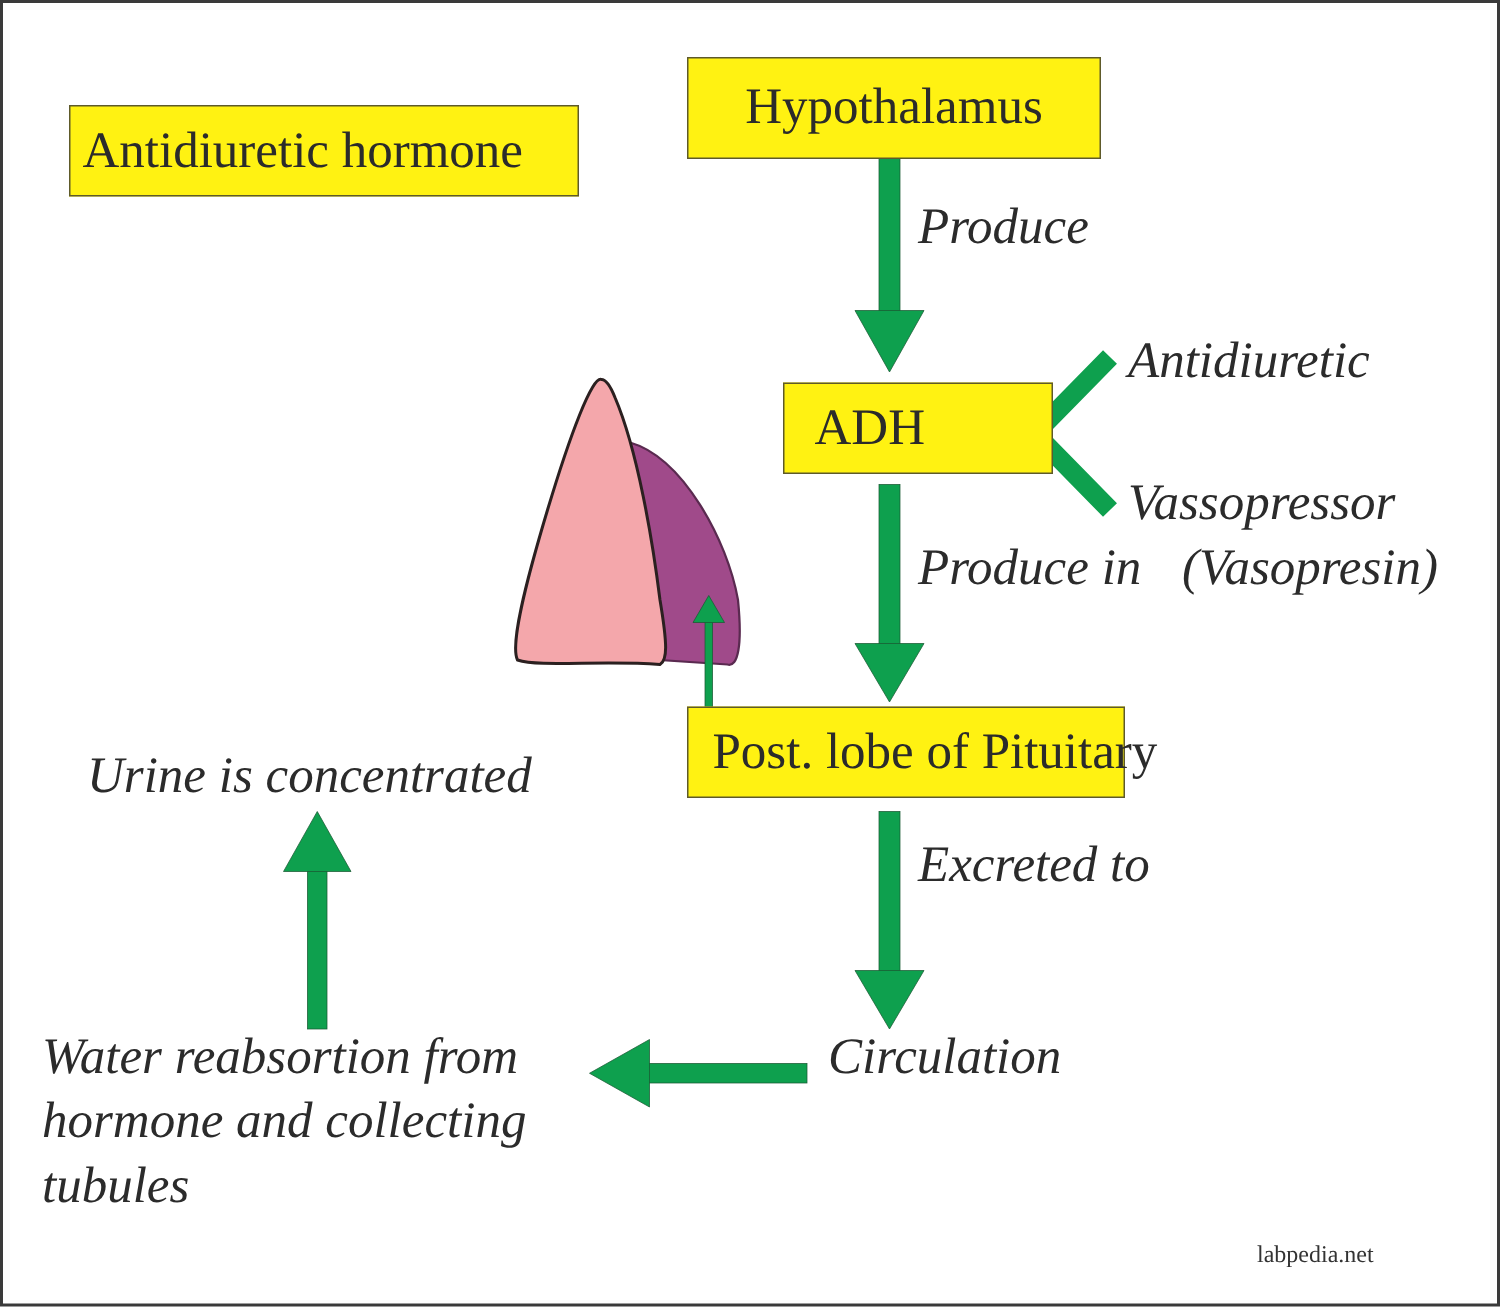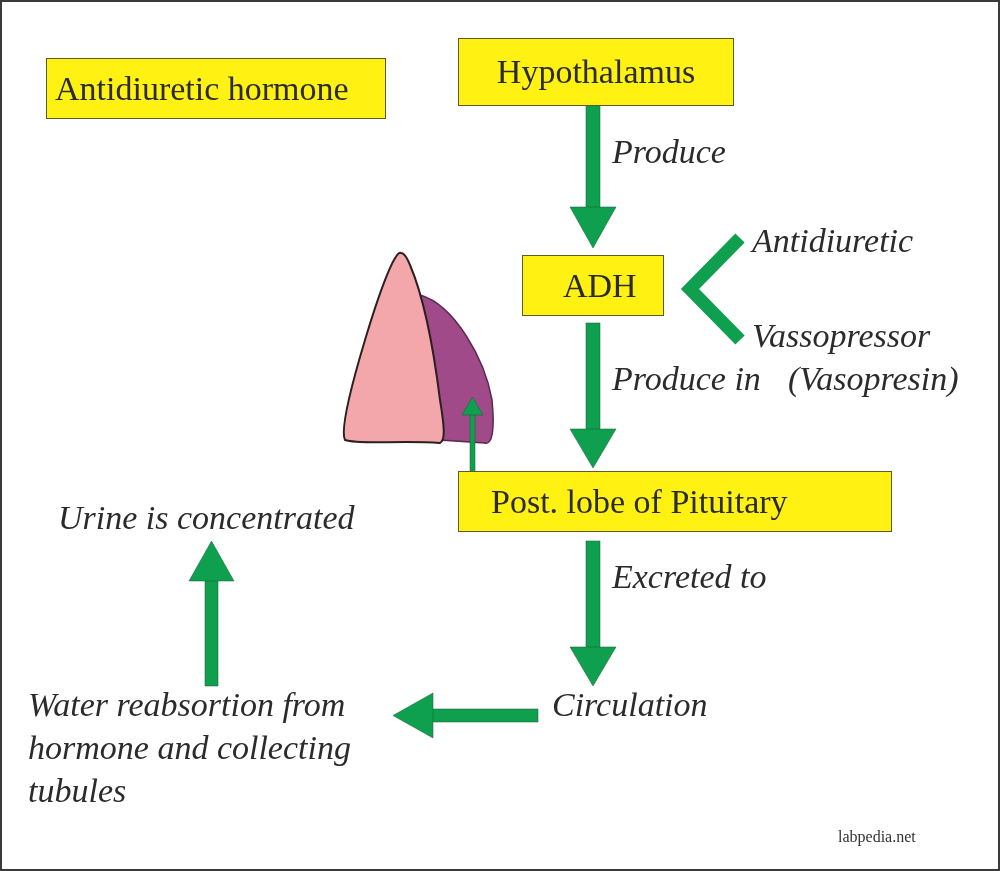--- a/index.html
+++ b/index.html
@@ -50,41 +50,41 @@
   <g>
     <rect x="205" y="580" width="13" height="106" fill="#0ea04e" stroke="#1a5a33" stroke-width="0.5"></rect>
     <polygon points="189,581 234,581 211.5,541" fill="#0ea04e" stroke="#1a5a33" stroke-width="0.5"></polygon>
   </g>
 
   <g>
     <polyline points="740,238 690,289 740,340" fill="none" stroke="#0ea04e" stroke-width="13" stroke-linejoin="miter"></polyline>
   </g>
 </svg>
 
-<div class="box" style="left:46px; top:58px; width:340px; height:61px; padding-left:8px;">
+<div class="box" style="left:46px; top:70px; width:340px; height:61px; padding-left:8px;">
   <span>Antidiuretic hormone</span>
 </div>
 
 <div class="box" style="left:458px; top:38px; width:276px; height:68px; justify-content:center;">
   <span>Hypothalamus</span>
 </div>
 
 <div class="label" style="left:612px; top:132px;">Produce</div>
 
-<div class="box" style="left:522px; top:255px; width:142px; height:61px; padding-left:40px;">
+<div class="box" style="left:522px; top:255px; width:180px; height:61px; padding-left:20px;">
   <span>ADH</span>
 </div>
 
 <div class="label" style="left:752px; top:221px;">Antidiuretic</div>
 <div class="label" style="left:752px; top:316px;">Vassopressor</div>
 <div class="label" style="left:788px; top:359px;">(Vasopresin)</div>
 
 <div class="label" style="left:612px; top:359px;">Produce in</div>
 
-<div class="box" style="left:458px; top:471px; width:434px; height:61px; padding-left:32px;">
+<div class="box" style="left:458px; top:471px; width:292px; height:61px; padding-left:16px;">
   <span>Post. lobe of Pituitary</span>
 </div>
 
 <div class="label" style="left:612px; top:557px;">Excreted to</div>
 
 <div class="label" style="left:552px; top:685px;">Circulation</div>
 
 <div class="label" style="left:58px; top:498px;">Urine is concentrated</div>
 
 <div class="label" style="left:28px; top:685px;">Water reabsortion from</div>

